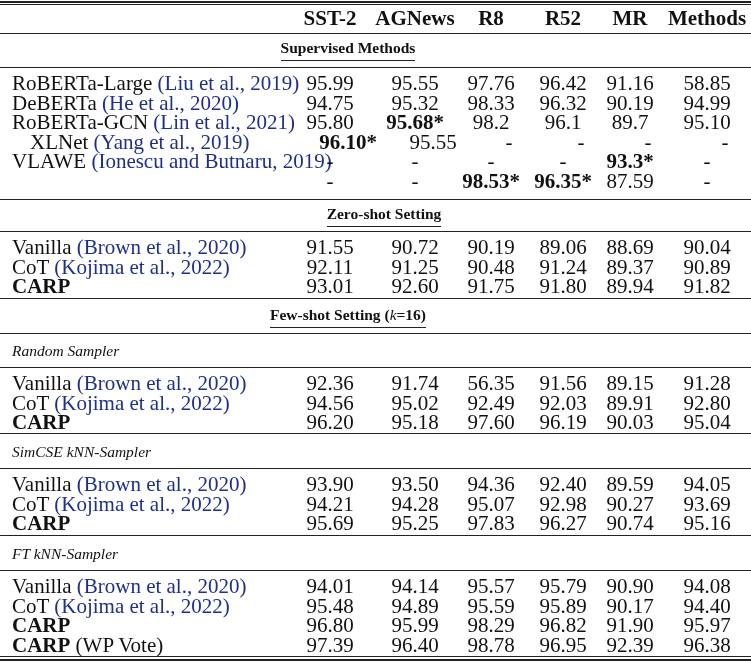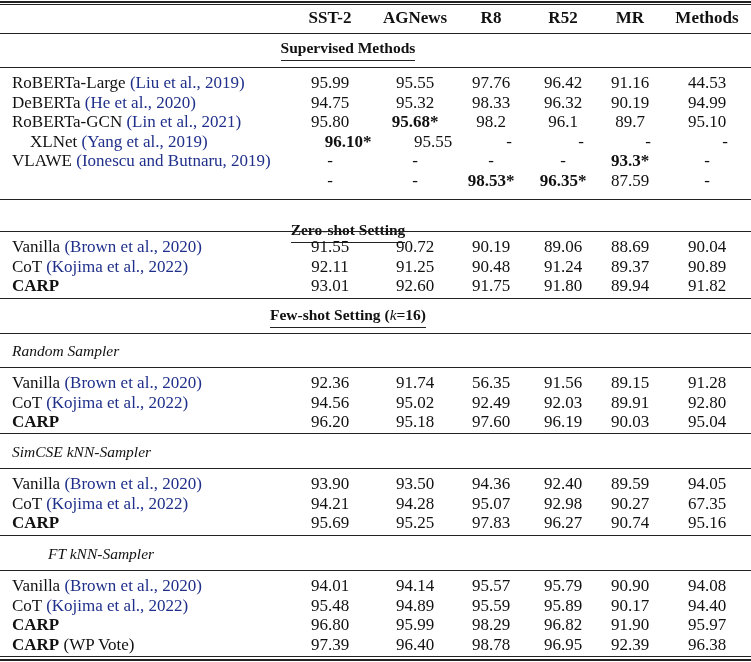--- a/index.html
+++ b/index.html
@@ -1,19 +1,19 @@
 <!DOCTYPE html>
 <html><head>
 <meta charset="utf-8">
 <style>
   html, body { margin:0; padding:0; background:#ffffff; }
   body { width:751px; height:662px; overflow:hidden; font-family:"Liberation Serif","DejaVu Serif",serif; color:#111; }
   .tbl { position:relative; width:751px; height:662px; }
   .rule { position:absolute; left:0; width:751px; background:#222; }
-  .row { position:absolute; left:0; width:751px; height:20px; font-size:17px; line-height:20px; }
+  .row { position:absolute; left:0; width:751px; height:20px; font-size:21px; line-height:20px; }
   .row .name { position:absolute; left:12px; white-space:nowrap; }
   .row .c { position:absolute; width:80px; text-align:center; white-space:nowrap; }
   .c0{ left:290px; } .c1{ left:375px; } .c2{ left:451px; } .c3{ left:523px; } .c4{ left:590px; } .c5{ left:667px; }
   .hdr { font-weight:bold; }
   .sec { position:absolute; left:0; width:696px; text-align:center; font-weight:bold; font-size:15.5px; line-height:20px; }
   .sec span { display:inline-block; border-bottom:1.3px solid #222; padding-bottom:2px; margin-left:0px; }
   .sub { position:absolute; left:12px; font-style:italic; font-size:15.5px; line-height:20px; }
   .cite { color:#1f2f8a; }
   .b { font-weight:bold; }
 </style>
@@ -38,21 +38,21 @@
   <div id="body-mount">
       <div class="sec" style="top:38px;"><span>Supervised Methods</span></div>
       <div class="rule" style="top:67px;height:1.2px;"></div>
       <div class="row" style="top:73.0px;">
         <span class="name"><span class="">RoBERTa-Large</span> <span class="cite">(Liu et al., 2019)</span></span>
         <span class="c c0">95.99</span>
         <span class="c c1">95.55</span>
         <span class="c c2">97.76</span>
         <span class="c c3">96.42</span>
         <span class="c c4">91.16</span>
-        <span class="c c5">44.53</span>
+        <span class="c c5">58.85</span>
       </div>
       <div class="row" style="top:92.6px;">
         <span class="name"><span class="">DeBERTa</span> <span class="cite">(He et al., 2020)</span></span>
         <span class="c c0">94.75</span>
         <span class="c c1">95.32</span>
         <span class="c c2">98.33</span>
         <span class="c c3">96.32</span>
         <span class="c c4">90.19</span>
         <span class="c c5">94.99</span>
       </div>
@@ -85,21 +85,21 @@
       </div>
       <div class="row" style="top:171.0px;">
         <span class="c c0">-</span>
         <span class="c c1">-</span>
         <span class="c c2 b">98.53*</span>
         <span class="c c3 b">96.35*</span>
         <span class="c c4">87.59</span>
         <span class="c c5">-</span>
       </div>
       <div class="rule" style="top:199px;height:1.2px;"></div>
-      <div class="sec" style="top:220px;"><span>Zero-shot Setting</span></div>
+      <div class="sec" style="top:204px;padding-left:36px;"><span>Zero-shot Setting</span></div>
       <div class="rule" style="top:231px;height:1.2px;"></div>
       <div class="row" style="top:237.0px;">
         <span class="name"><span class="">Vanilla</span> <span class="cite">(Brown et al., 2020)</span></span>
         <span class="c c0">91.55</span>
         <span class="c c1">90.72</span>
         <span class="c c2">90.19</span>
         <span class="c c3">89.06</span>
         <span class="c c4">88.69</span>
         <span class="c c5">90.04</span>
       </div>
@@ -165,33 +165,33 @@
         <span class="c c4">89.59</span>
         <span class="c c5">94.05</span>
       </div>
       <div class="row" style="top:493.6px;">
         <span class="name"><span class="">CoT</span> <span class="cite">(Kojima et al., 2022)</span></span>
         <span class="c c0">94.21</span>
         <span class="c c1">94.28</span>
         <span class="c c2">95.07</span>
         <span class="c c3">92.98</span>
         <span class="c c4">90.27</span>
-        <span class="c c5">67.35</span>
+        <span class="c c5">93.69</span>
       </div>
       <div class="row" style="top:513.2px;">
         <span class="name"><span class="b">CARP</span></span>
         <span class="c c0">95.69</span>
         <span class="c c1">95.25</span>
         <span class="c c2">97.83</span>
         <span class="c c3">96.27</span>
         <span class="c c4">90.74</span>
         <span class="c c5">95.16</span>
       </div>
       <div class="rule" style="top:535px;height:1.2px;"></div>
-      <div class="sub" style="top:544px;margin-left:36px;">FT kNN-Sampler</div>
+      <div class="sub" style="top:544px;">FT kNN-Sampler</div>
       <div class="rule" style="top:570px;height:1.2px;"></div>
       <div class="row" style="top:576.0px;">
         <span class="name"><span class="">Vanilla</span> <span class="cite">(Brown et al., 2020)</span></span>
         <span class="c c0">94.01</span>
         <span class="c c1">94.14</span>
         <span class="c c2">95.57</span>
         <span class="c c3">95.79</span>
         <span class="c c4">90.90</span>
         <span class="c c5">94.08</span>
       </div>

